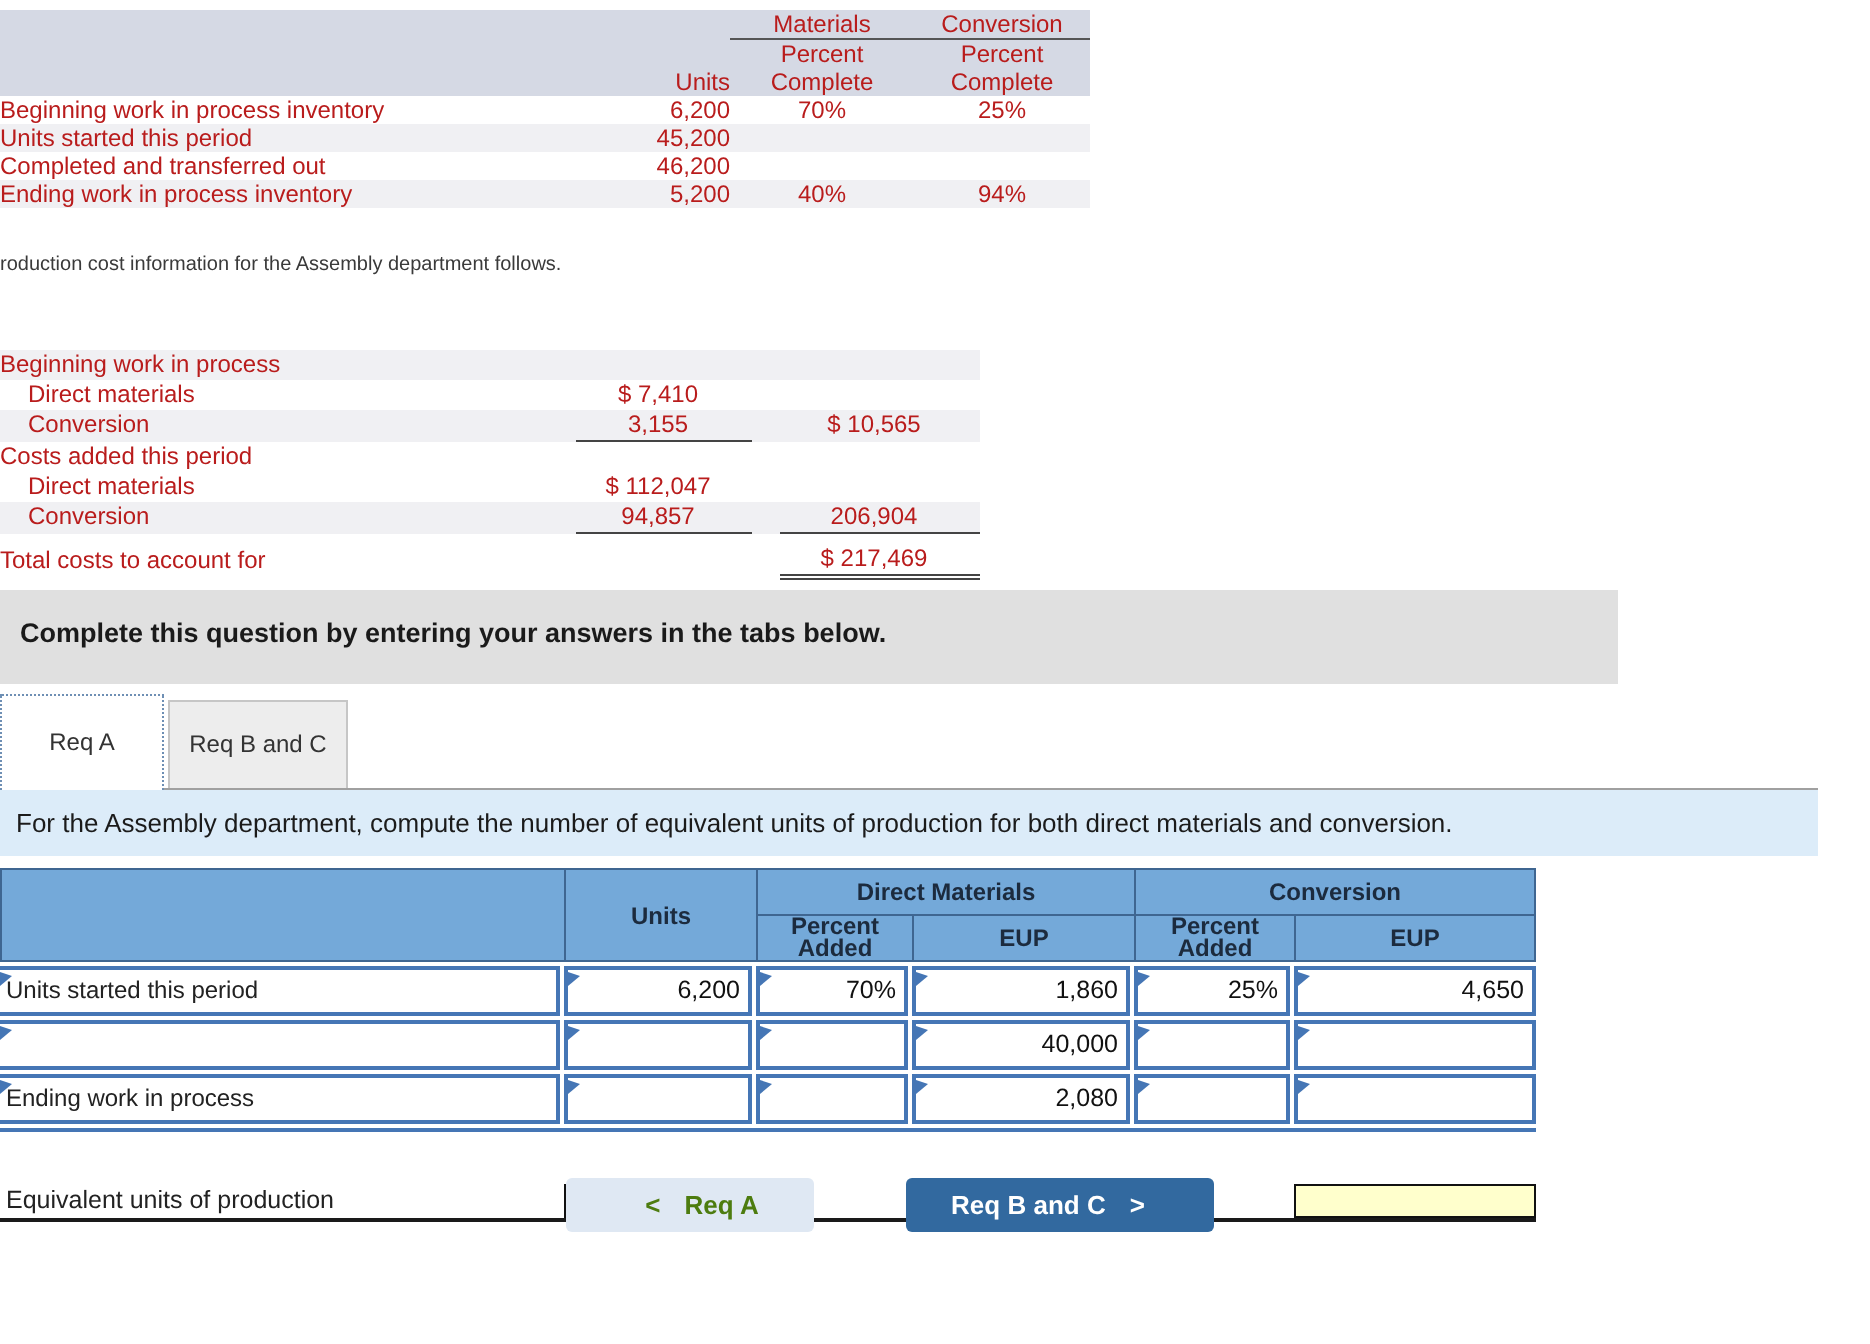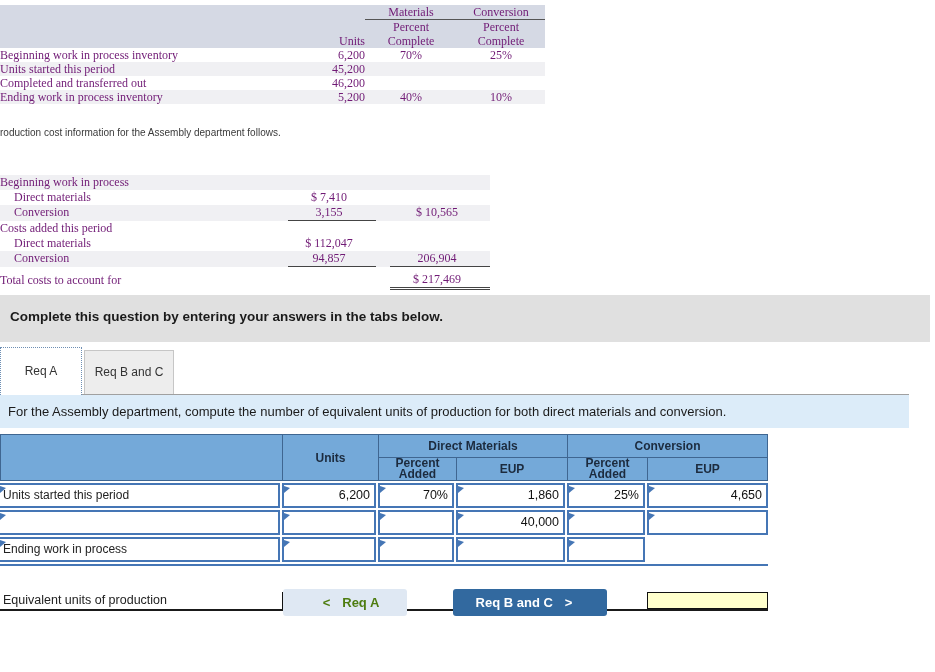--- a/index.html
+++ b/index.html
@@ -1,20 +1,20 @@
 <!DOCTYPE html>
 <html><head>
 <meta charset="utf-8">
 <style>
   html,body{margin:0;padding:0;}
   body{
     width:935px;height:672px;overflow:hidden;background:#ffffff;
     font-family:"Liberation Sans",sans-serif;color:#333;position:relative;
   }
-  .mono{font-family:Liberation Serif, serif;color:#701a75;}
+  .mono{font-family:Liberation Sans, sans-serif;color:#b91c1c;}
 
   
   .units-table{position:absolute;top:5px;left:0;}
   .units-table table{border-collapse:collapse;table-layout:fixed;width:545px;}
   .units-table td{font-size:12px;line-height:14px;height:14px;padding:0;white-space:nowrap;overflow:visible;}
   .units-table .hband td{background:#d5d9e4;}
   .units-table .grp{text-align:center;border-bottom:1px solid #555;}
   .units-table .ctr{text-align:center;}
   .units-table .num{text-align:right;}
   .units-table tr.stripe td{background:#f0f0f3;}
@@ -27,21 +27,21 @@
   .cost-table table{border-collapse:collapse;table-layout:fixed;width:490px;margin-top:16px;}
   .cost-table td{font-size:12px;line-height:15px;height:15px;padding:0;white-space:nowrap;}
   .cost-table tr.stripe td{background:#f0f0f3;}
   .cost-table .ind{padding-left:14px;}
   .cost-table .num{text-align:center;padding-right:6px;}
   .cost-table .u{border-bottom:1px solid #444;}
   .cost-table .uu{border-bottom:3px double #444;}
   .cost-table tr.gap td{height:5px;background:#fff;}
 
   
-  .panel{position:absolute;top:295px;left:0;width:930px;height:47px;background:#e0e0e0;}
+  .panel{position:absolute;top:295px;left:0;width:809px;height:47px;background:#e0e0e0;}
   .panel-msg{padding:14px 0 0 10px;font-size:13.5px;font-weight:bold;color:#1a1a1a;}
 
   
   .tab-a{position:absolute;top:347px;left:0;width:82px;height:48px;background:#fff;
     border:1px dotted #6e8fb4;border-bottom:none;box-sizing:border-box;z-index:2;
     font-size:12px;color:#333;text-align:center;line-height:46px;}
   .tab-b{position:absolute;top:350px;left:84px;width:90px;height:44px;background:#ededed;
     border:1px solid #c6c6c6;border-bottom:none;box-sizing:border-box;
     font-size:12px;color:#333;text-align:center;line-height:42px;}
   .tabline{position:absolute;top:394px;left:0;width:909px;height:1px;background:#a0a0a0;}
@@ -130,21 +130,21 @@
     <tr>
       <td>Completed and transferred out</td>
       <td class="num">46,200</td>
       <td class="ctr"></td>
       <td class="ctr"></td>
     </tr>
     <tr class="stripe">
       <td>Ending work in process inventory</td>
       <td class="num">5,200</td>
       <td class="ctr">40%</td>
-      <td class="ctr">10%</td>
+      <td class="ctr">94%</td>
     </tr>
   </tbody>
     </table>
 </div>
 
 <div class="intro">roduction cost information for the Assembly department follows.</div>
 
 <div class="cost-table mono">
   <table>
     <colgroup>
@@ -244,20 +244,21 @@
       <div class="acell"><span class="flag"></span><span></span></div>
       <div class="acell"><span class="flag"></span><span>40,000</span></div>
       <div class="acell"><span class="flag"></span><span></span></div>
       <div class="acell"><span class="flag"></span><span></span></div>
     </div>
 
     <div class="arow">
       <div class="acell albl"><span class="flag"></span><span>Ending work in process</span></div>
       <div class="acell"><span class="flag"></span><span></span></div>
       <div class="acell"><span class="flag"></span><span></span></div>
+      <div class="acell"><span class="flag"></span><span>2,080</span></div>
       <div class="acell"><span class="flag"></span><span></span></div>
       <div class="acell"><span class="flag"></span><span></span></div>
     </div>
 
     <div class="arow arow4">
       <div class="albl4">Equivalent units of production</div>
       <div class="tcell">6,200</div>
       <div class="p4"></div>
       <div class="ycell">56,710</div>
       <div class="p4"></div>

